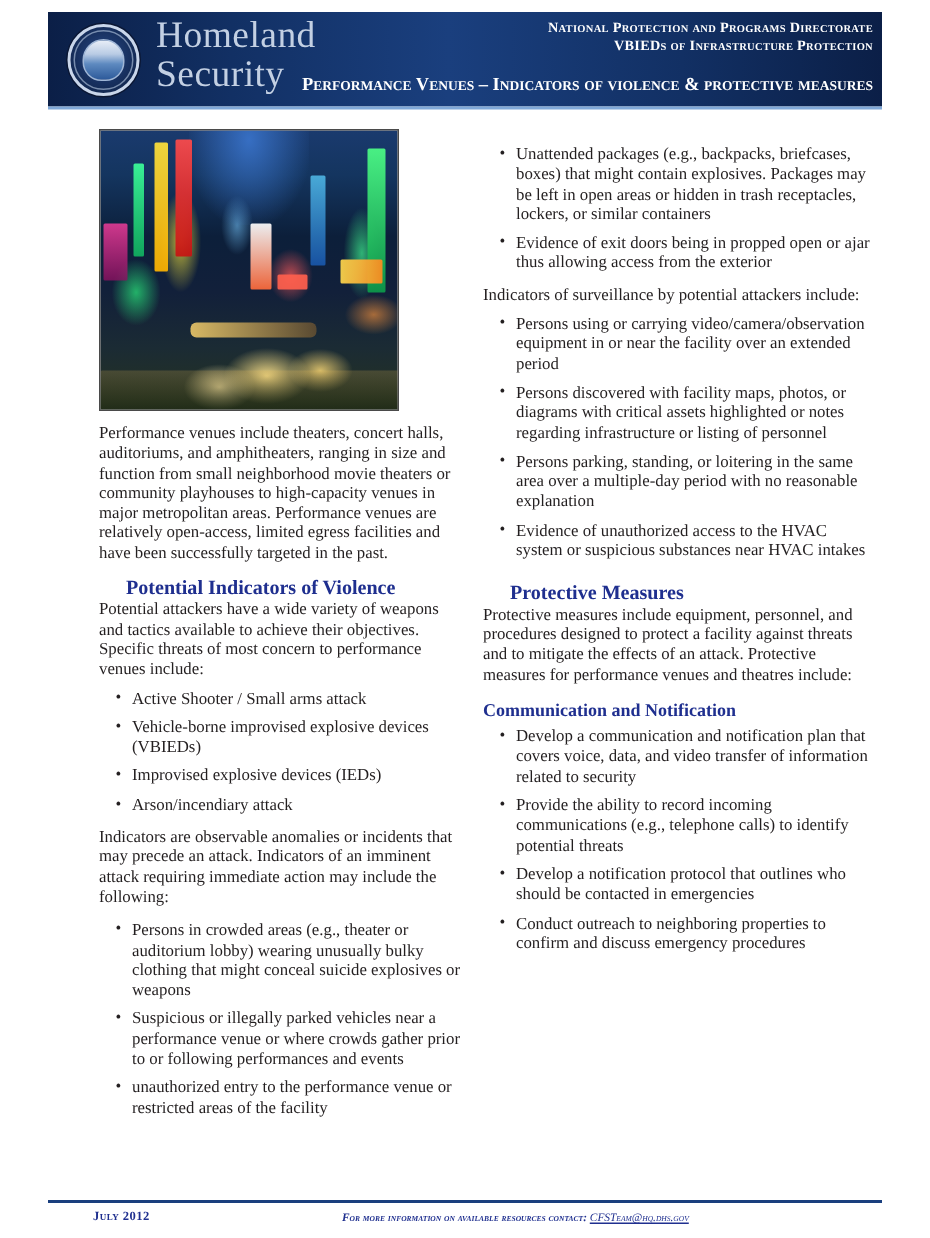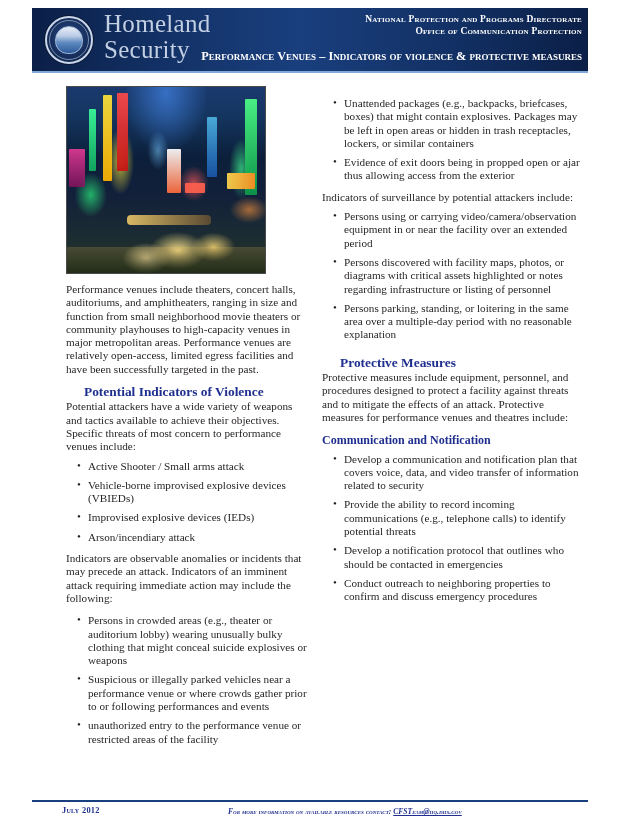--- a/index.html
+++ b/index.html
@@ -211,42 +211,42 @@
     position: absolute; left: 196px; top: 1px;
     font-size: 7.6px;
     font-variant: small-caps;
     font-style: italic;
     font-weight: bold;
     color: #1f2f8f;
     white-space: nowrap;
   }
   .foot-email {
     font-style: italic;
-    font-weight: bold;
+    font-weight: normal;
     color: #1f2f8f;
     text-decoration: underline;
     font-variant: small-caps;
   }
 </style>
 </head>
 <body>
 
 <div id="page">
 
   <div class="header">
     <div class="seal-wrap">
       <div class="seal"></div>
     </div>
     <div class="brand">
       <span class="l1">Homeland</span>
       <span class="l2">Security</span>
     </div>
     <div class="hdr-right">
       <div class="hdr-line hdr-l1">National Protection and Programs Directorate</div>
-      <div class="hdr-line hdr-l2">Office of Communication Protection</div>
+      <div class="hdr-line hdr-l2">VBIEDs of Infrastructure Protection</div>
       <div class="hdr-sub">Performance Venues – Indicators of violence &amp; protective measures</div>
     </div>
   </div>
 
   <div class="col-left">
 
     <div class="photo">
       <div class="skyglow"></div>
       <div class="sign" style="left:36px;top:8px;width:9px;height:86px;background:linear-gradient(180deg,#ffe23a,#ffb400);"></div>
       <div class="sign" style="left:50px;top:6px;width:11px;height:78px;background:linear-gradient(180deg,#ff4b4b,#c61212);"></div>
@@ -291,20 +291,21 @@
         <li>Unattended packages (e.g., backpacks, briefcases, boxes) that might contain explosives. Packages may be left in open areas or hidden in trash receptacles, lockers, or similar containers</li>
         <li>Evidence of exit doors being in propped open or ajar thus allowing access from the exterior</li>
       </ul>
 
       <p class="para tight">Indicators of surveillance by potential attackers include:</p>
 
       <ul class="bul">
         <li>Persons using or carrying video/camera/observation equipment in or near the facility over an extended period</li>
         <li>Persons discovered with facility maps, photos, or diagrams with critical assets highlighted or notes regarding infrastructure or listing of personnel</li>
         <li>Persons parking, standing, or loitering in the same area over a multiple-day period with no reasonable explanation</li>
+        <li>Evidence of unauthorized access to the HVAC system or suspicious substances near HVAC intakes</li>
       </ul>
 
       <h2 class="sec" style="margin-top:14px;">Protective Measures</h2>
       <p class="para">Protective measures include equipment, personnel, and procedures designed to protect a facility against threats and to mitigate the effects of an attack. Protective measures for performance venues and theatres include:</p>
 
       <h3 class="subsec">Communication and Notification</h3>
       <ul class="bul">
         <li>Develop a communication and notification plan that covers voice, data, and video transfer of information related to security</li>
         <li>Provide the ability to record incoming communications (e.g., telephone calls) to identify potential threats</li>
         <li>Develop a notification protocol that outlines who should be contacted in emergencies</li>

